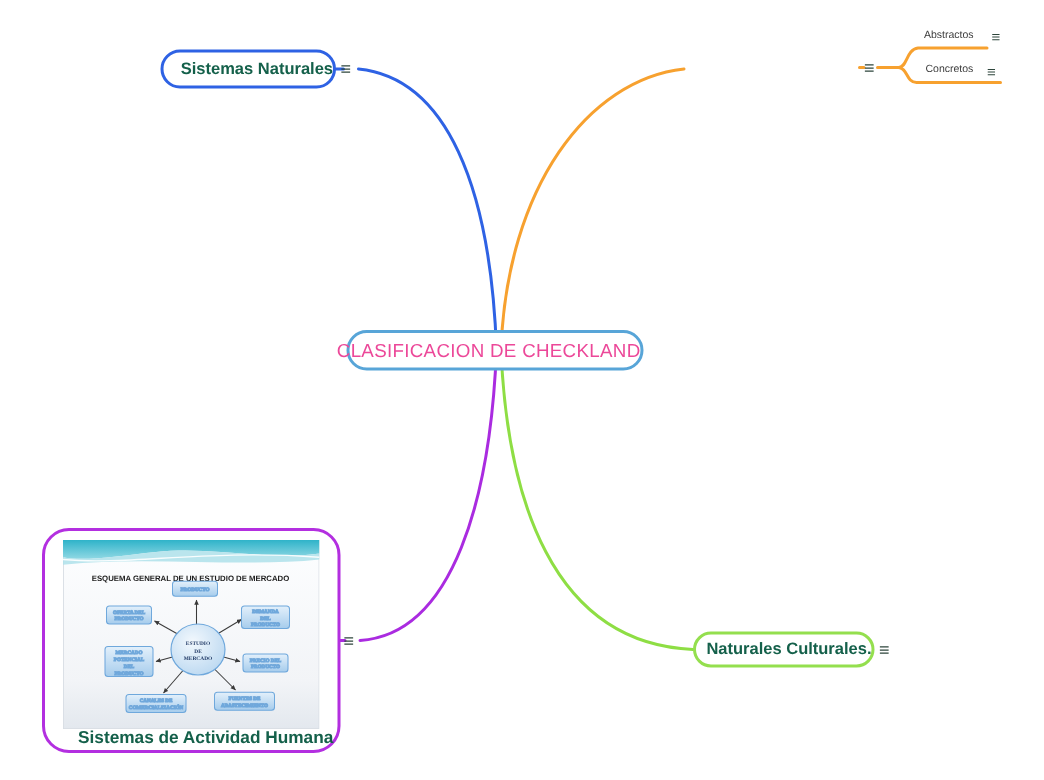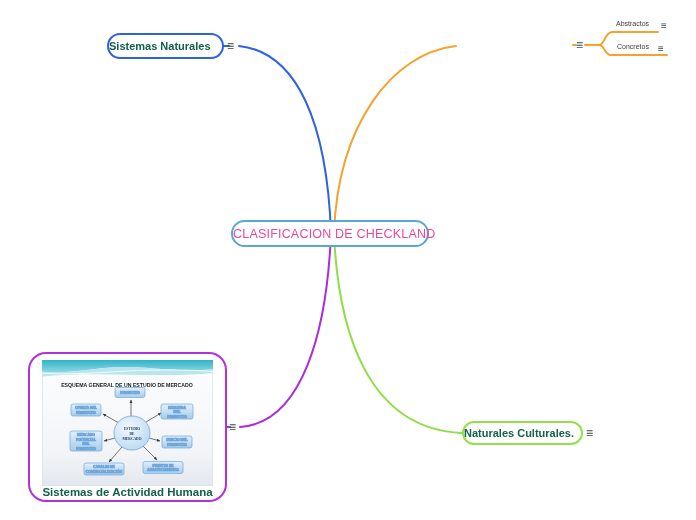--- a/index.html
+++ b/index.html
@@ -16,21 +16,21 @@
     position: absolute;
     left: 0; top: 0;
     z-index: 0;
   }
   .node {
     position: absolute;
     background: #ffffff;
     border-radius: 14px;
     display: flex;
     align-items: center;
-    justify-content: flex-start;
+    justify-content: flex-end;
     z-index: 2;
   }
   .node-label {
     font-size: 11px;
     font-weight: bold;
     color: #14604a;
     white-space: nowrap;
   }
   #node-naturales  { left: 107px; top: 33px;  width: 117px; height: 26px; border: 2px solid #2e62e4; }
   #node-disenados  { left: 456px; top: 34px;  width: 117px; height: 24px; border: 2px solid #f7a12f; }
@@ -70,25 +70,25 @@
     border-radius: 18px;
     z-index: 2;
   }
   #mini-diagram {
     position: absolute;
     left: 12px; top: 6px;
   }
   #actividad-caption {
     position: absolute;
     left: 0; right: 0; top: 132px;
-    text-align: center;
     font-size: 11.5px;
     font-weight: bold;
     color: #14604a;
     white-space: nowrap;
+    padding-left: 22px;
   }
   .mini-box-text { font-size: 3.4px; font-weight: bold; fill: #1f3864; text-anchor: middle; font-family: "Liberation Serif", serif; }
   .mini-center-text { font-size: 3.6px; font-weight: bold; fill: #1f3864; text-anchor: middle; font-family: "Liberation Serif", serif; }
   .mini-title { font-size: 5.2px; font-weight: bold; fill: #1c1c1c; text-anchor: middle; font-family: "Liberation Sans", sans-serif; }
 </style>
 </head>
 <body>
 
 <div id="canvas">
 

